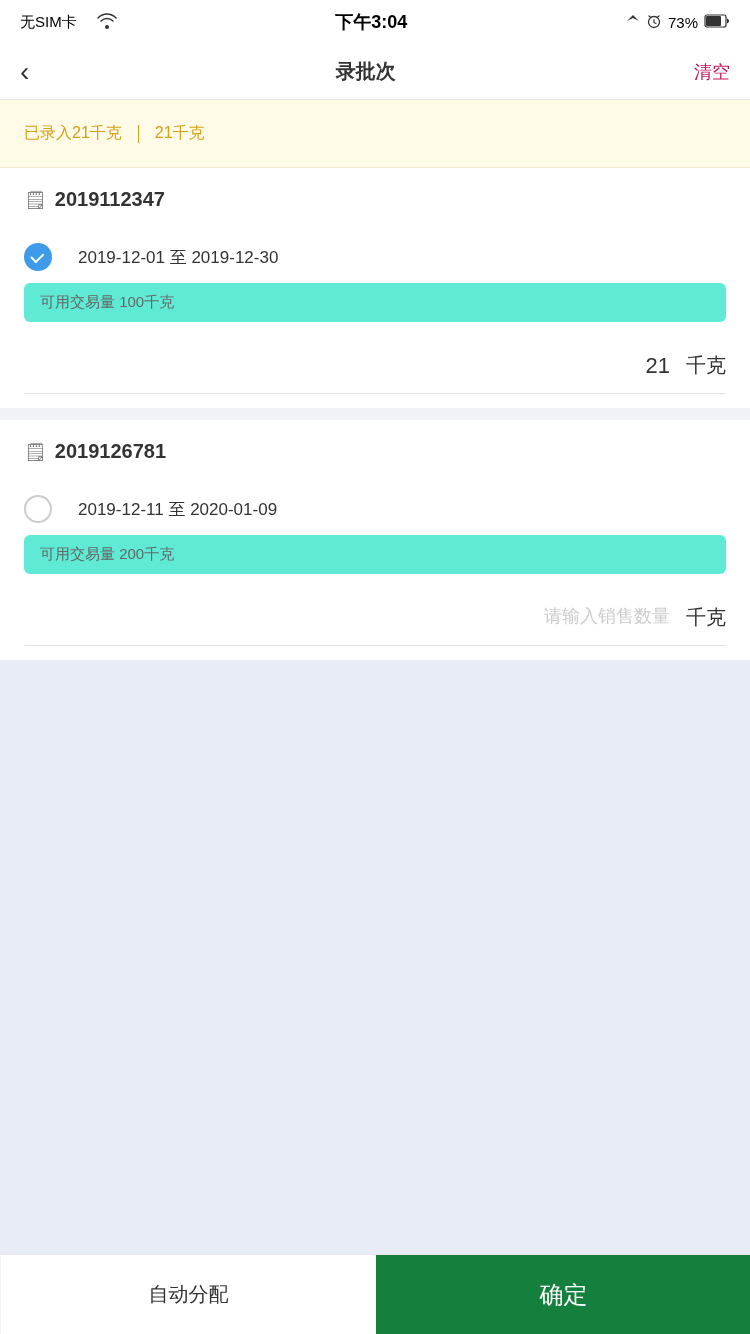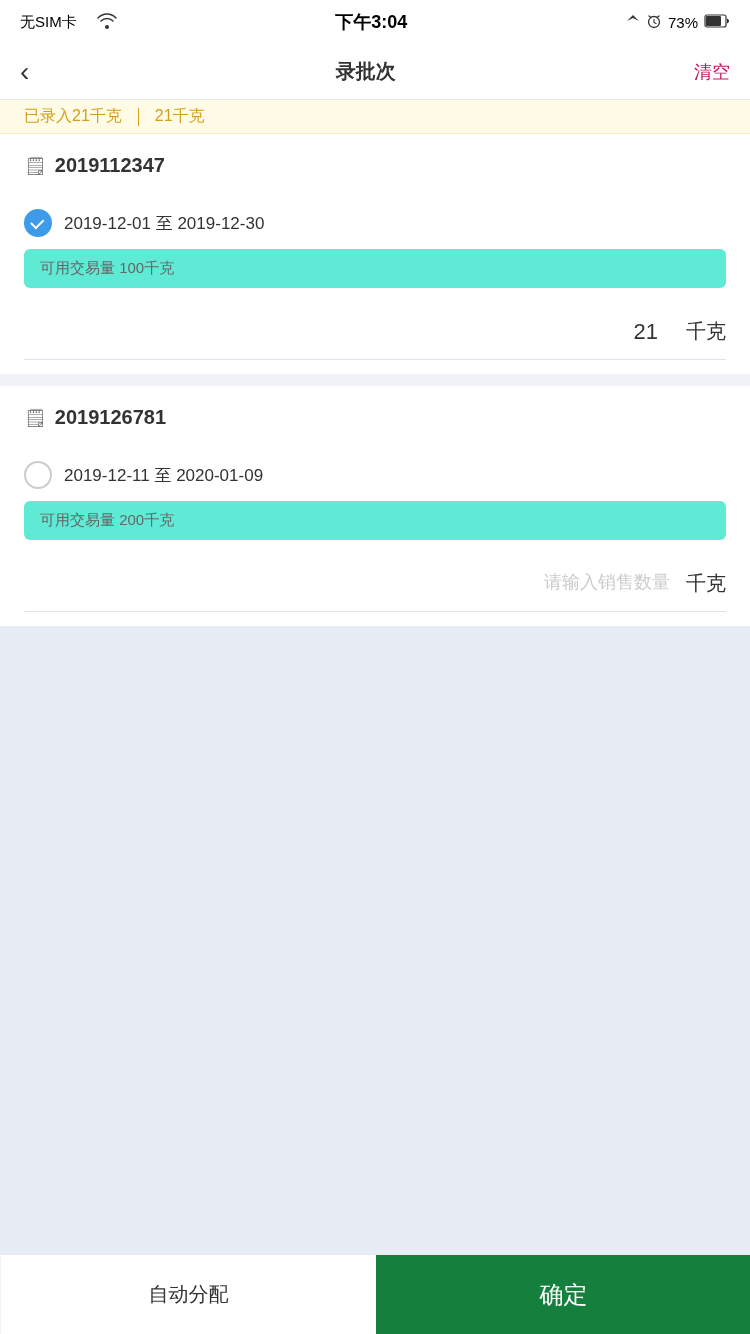--- a/index.html
+++ b/index.html
@@ -50,21 +50,21 @@
     }
     .nav-action {
       font-size: 18px;
       color: #be185d;
       cursor: pointer;
     }
 
     
     .info-banner {
       background: #fffbe6;
-      padding: 6px 24px;
+      padding: 23px 24px;
       display: flex;
       align-items: center;
       gap: 16px;
       border-bottom: 1px solid #f0e8c8;
     }
     .info-tag {
       font-size: 16px;
       color: #d4a017;
     }
     .info-divider {
@@ -93,21 +93,21 @@
       font-size: 18px;
     }
     .batch-id {
       font-size: 20px;
       font-weight: 600;
       color: #333;
     }
     .batch-date-row {
       display: flex;
       align-items: center;
-      gap: 12px;
+      gap: 26px;
       margin-bottom: 12px;
       margin-top: 32px;
     }
     .radio-circle {
       width: 28px;
       height: 28px;
       border-radius: 50%;
       border: 2px solid #ccc;
       background: #fff;
       flex-shrink: 0;
@@ -145,21 +145,21 @@
       display: flex;
       align-items: center;
       justify-content: flex-end;
       padding: 14px 24px 0 24px;
       background: #fff;
     }
     .quantity-value {
       font-size: 22px;
       color: #333;
       font-weight: 500;
-      margin-right: 28px;
+      margin-right: 16px;
     }
     .quantity-unit {
       font-size: 20px;
       color: #333;
     }
 
     .divider-line {
       height: 1px;
       background: #e0e4ef;
       margin: 14px 0 0 0;

